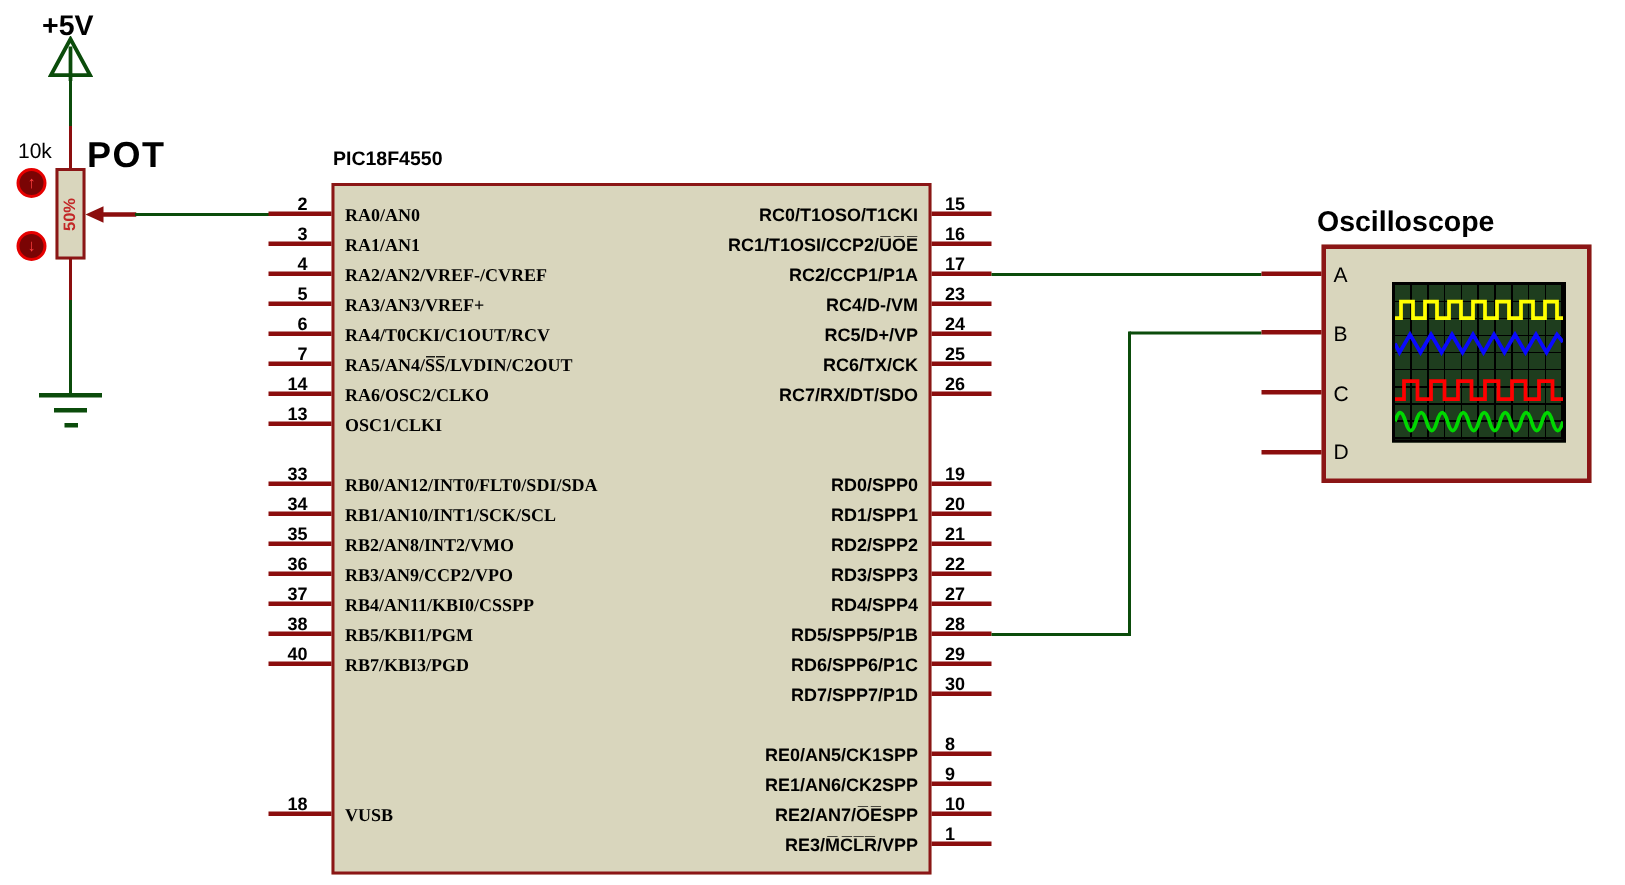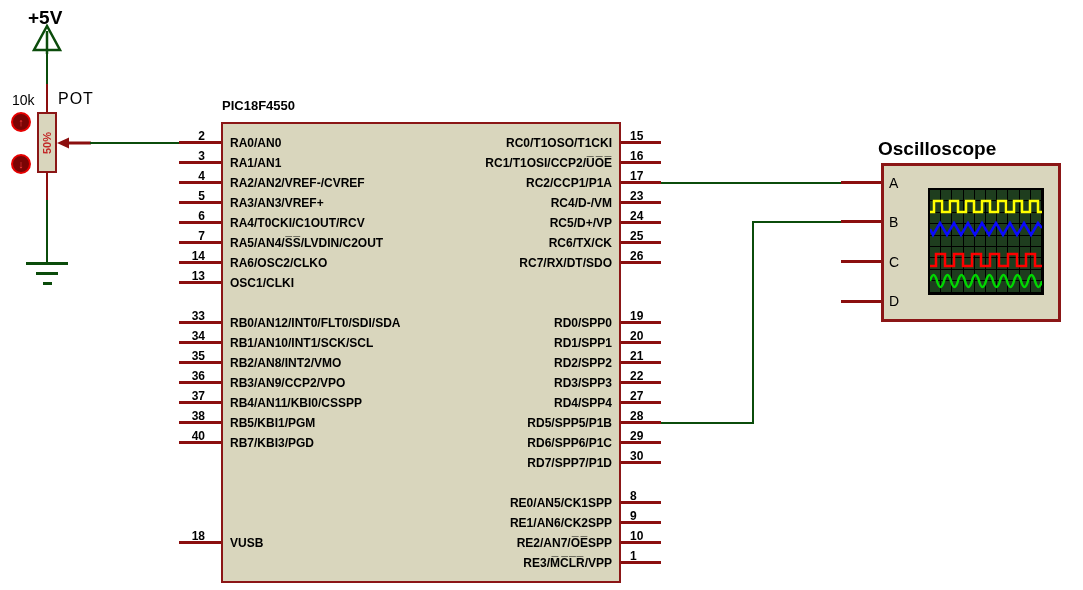--- a/index.html
+++ b/index.html
@@ -28,21 +28,21 @@
   .vline{position:absolute;width:2px;background:var(--wire-green);}
   .hstub{position:absolute;height:3px;background:var(--pin-red);}
   .vstub{position:absolute;width:2px;background:var(--pin-red);}
 
   
   .pw-label{left:28px;top:7px;font-size:19px;font-weight:bold;}
   .gnd-bar{position:absolute;height:3px;background:var(--wire-green);}
 
   
   .pot-res-label{left:12px;top:92px;font-size:14px;font-weight:normal;}
-  .pot-name-label{left:58px;top:90px;font-size:16px;font-weight:normal;letter-spacing:1px;}
+  .pot-name-label{left:58px;top:90px;font-size:24px;font-weight:bold;letter-spacing:1px;}
   .pot-body{left:37px;top:112px;width:16px;height:57px;background:var(--component-fill);border:2px solid var(--component-border);}
   .pot-value{left:33px;top:129px;width:28px;height:28px;display:flex;align-items:center;justify-content:center;
     transform:rotate(-90deg);font-size:11px;font-weight:bold;color:var(--pot-value-red);}
   .pot-btn{width:16px;height:16px;border-radius:50%;border:2px solid var(--button-ring);background:var(--button-fill);
     color:var(--button-arrow);font-size:11px;font-weight:bold;line-height:16px;text-align:center;cursor:pointer;}
   .pot-btn.up{left:11px;top:112px;position:absolute;}
   .pot-btn.down{left:11px;top:154px;position:absolute;}
 
   
   .chip-body{left:221px;top:122px;width:396px;height:457px;background:var(--component-fill);border:2px solid var(--component-border);}
@@ -51,21 +51,21 @@
   .pins.left{left:179px;width:300px;}
   .pins.right{left:350px;width:311px;}
   .pin-row{position:relative;height:20px;}
   .pin-stub{position:absolute;top:8px;height:3px;background:var(--pin-red);}
   .pins.left .pin-stub{left:0;width:42px;}
   .pins.right .pin-stub{right:0;width:40px;}
   .pin-number{position:absolute;bottom:10px;font-size:12px;font-weight:bold;}
   .pins.left .pin-number{left:0;width:26px;text-align:right;}
   .pins.right .pin-number{left:280px;}
   .pin-label{font-size:12px;font-weight:bold;white-space:nowrap;line-height:20px;margin-left:32px;}
-  .pins.left .pin-label{display:block;margin-left:51px;}
+  .pins.left .pin-label{display:block;margin-left:51px;font-family:Liberation Serif, serif;}
   .pins.right .pin-label{position:absolute;right:49px;top:0;}
 
   
   .scope-title{left:878px;top:138px;font-size:19px;font-weight:bold;}
   .scope-body{left:881px;top:163px;width:174px;height:153px;background:var(--component-fill);border:3px solid var(--component-border);}
   .scope-ch{position:absolute;width:20px;height:20px;font-size:14px;line-height:20px;}
   .scope-screen{left:928px;top:188px;width:112px;height:103px;border:2px solid #000;
     background:
       repeating-linear-gradient(to right, transparent 0, transparent 10.2px, var(--grid-line) 10.2px, var(--grid-line) 11.2px),
       repeating-linear-gradient(to bottom, transparent 0, transparent 10.4px, var(--grid-line) 10.4px, var(--grid-line) 11.4px),

